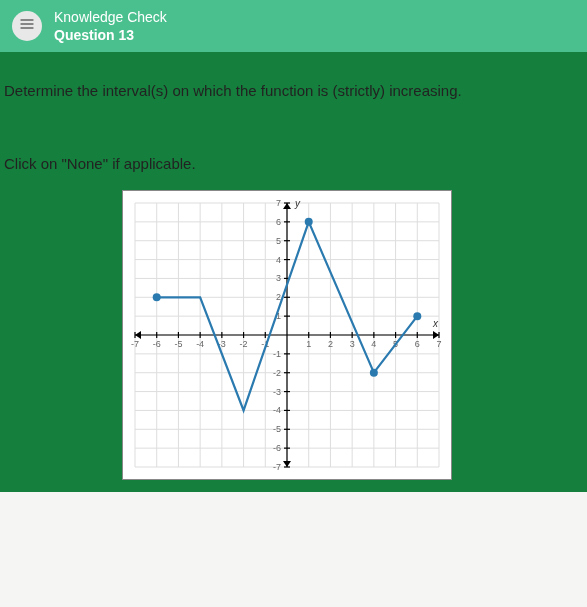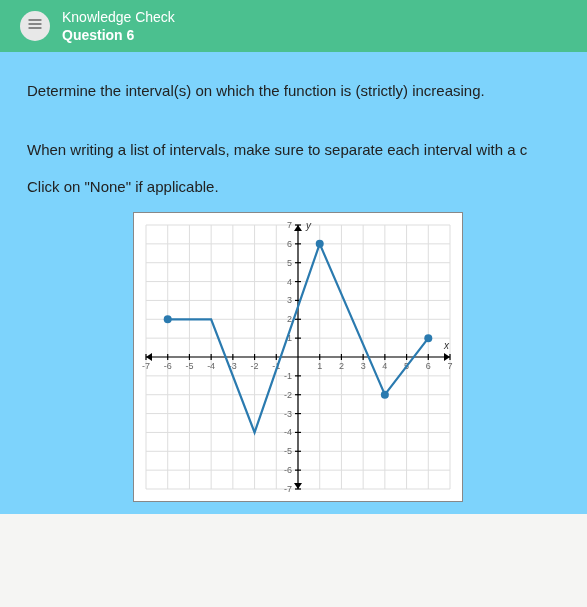--- a/index.html
+++ b/index.html
@@ -7,40 +7,40 @@
     font-family: Arial, Helvetica, sans-serif;
     background: #f5f5f3;
     width: 587px;
     height: 607px;
     overflow: hidden;
     color: #333;
   }
   .header {
     background: #4bc08f;
     color: #fff;
-    padding: 8px 20px;
+    padding: 8px 12px;
     display: flex;
     align-items: center;
     box-shadow: 0 2px 4px rgba(0,0,0,0.15);
   }
   .menu-btn {
     width: 30px; height: 30px;
     border-radius: 50%;
     background: #e8e8e8;
     display: flex; align-items: center; justify-content: center;
     margin-right: 12px;
     flex-shrink: 0;
   }
   .menu-btn svg { width: 16px; height: 16px; }
   .header-text { line-height: 1.3; font-size: 14px; }
   .header-text .line1 { font-weight: 400; }
   .header-text .line2 { font-weight: 700; }
   .content {
-    padding: 28px 18px 12px 27px;
-    background: #7dd3fc;
+    padding: 28px 18px 12px 4px;
+    background: #15803d;
     font-size: 15px;
     line-height: 1.5;
     color: #222;
   }
   .content p { margin-bottom: 14px; }
   .chart-wrap {
     display: flex;
     justify-content: center;
     margin-top: 10px;
   }
@@ -64,29 +64,28 @@
 <div class="header">
   <div class="menu-btn">
     <span>
       <svg viewBox="0 0 24 24">
           <path d="M3 6h18M3 12h18M3 18h18" stroke="#666" stroke-width="2" stroke-linecap="round"></path>
         </svg>
     </span>
   </div>
   <div class="header-text">
     <div class="line1">Knowledge Check</div>
-    <div class="line2">Question 6</div>
+    <div class="line2">Question 13</div>
   </div>
 </div>
 
 <div class="content">
   <p>Determine the interval(s) on which the function is (strictly) increasing.</p>
   <p>
     <br>
-    <span>When writing a list of intervals, make sure to separate each interval with a c</span>
   </p>
   <p>Click on "None" if applicable.</p>
 
   <div class="chart-wrap">
     <div class="chart-box">
       <svg class="chart" id="chart-svg" width="320" height="280">
           <line x1="8" y1="272" x2="8" y2="8" class="grid-line"></line>
           <line x1="29.71428571428571" y1="272" x2="29.71428571428571" y2="8" class="grid-line"></line>
           <line x1="51.42857142857142" y1="272" x2="51.42857142857142" y2="8" class="grid-line"></line>
           <line x1="73.14285714285714" y1="272" x2="73.14285714285714" y2="8" class="grid-line"></line>

